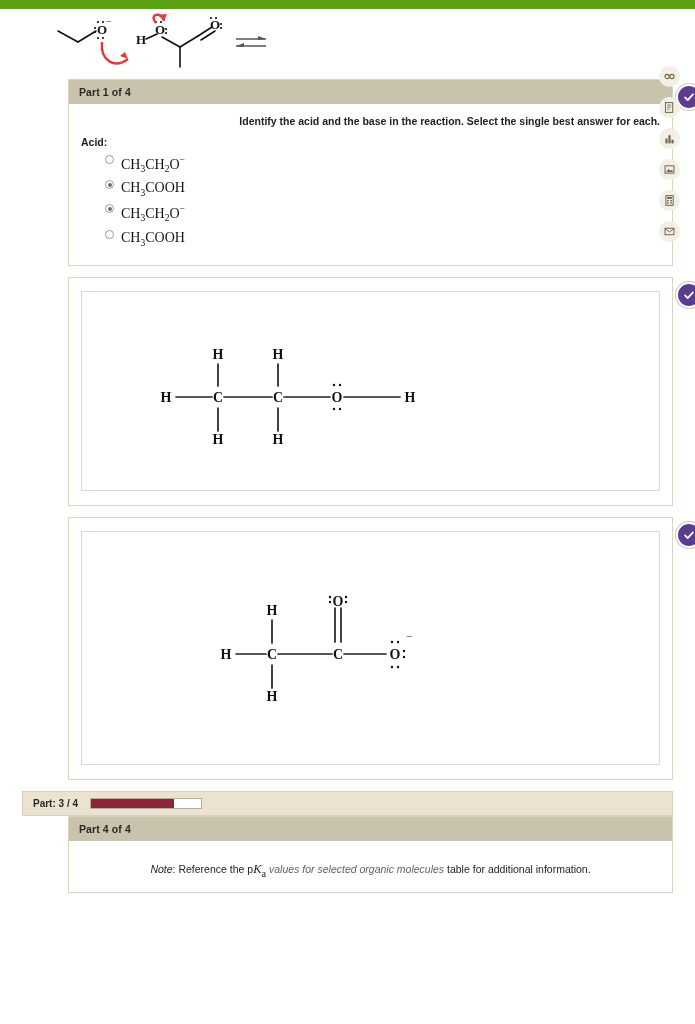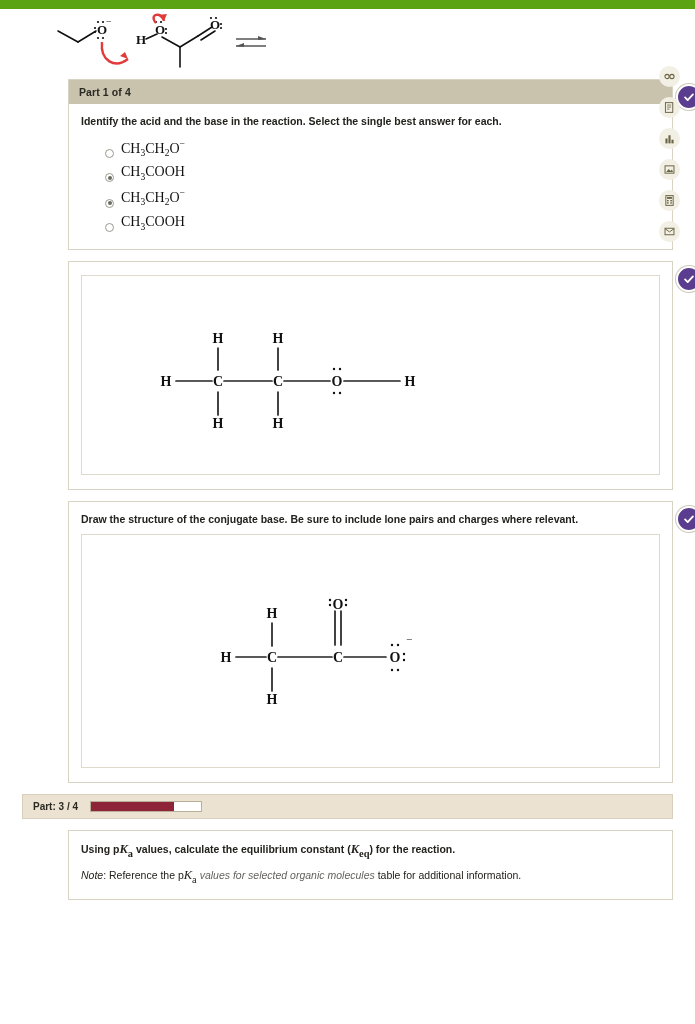--- a/index.html
+++ b/index.html
@@ -57,36 +57,36 @@
   }
   .card-head {
     background: #c9c3ae;
     padding: 6px 10px;
     font-size: 10.5px;
     font-weight: bold;
     color: #2b2a22;
     letter-spacing: .1px;
   }
   .card-body { padding: 11px 12px 14px 12px; }
-  .prompt { font-size: 10.5px; font-weight: bold; color: #23221c; margin: 0 0 9px 0; }
+  .prompt { font-size: 10.5px; font-weight: bold; color: #23221c; margin: 0 0 9px 0; text-align: right; }
   .sublabel { font-size: 10.5px; font-weight: bold; margin: 8px 0 4px 0; }
 
   .badge-check {
     position: absolute;
     right: -30px; top: 4px;
     width: 26px; height: 26px;
     border-radius: 50%;
     background: #5b3d8f;
     border: 2px solid #ffffff;
     display: flex; align-items: center; justify-content: center;
     box-shadow: 0 0 0 1px #cfcabc;
   }
 
   
-  .opt { display: flex; align-items: flex-end; gap: 7px; padding: 3px 0 3px 24px; }
+  .opt { display: flex; align-items: flex-start; gap: 7px; padding: 3px 0 3px 24px; }
   .radio {
     width: 9px; height: 9px; border-radius: 50%;
     border: 1px solid #9a9a90; background: #fff;
     flex: 0 0 auto; position: relative;
   }
   .radio.sel::after {
     content: ""; position: absolute;
     left: 1.5px; top: 1.5px; width: 4px; height: 4px;
     border-radius: 50%; background: #6b6b63;
   }
@@ -107,32 +107,31 @@
   }
   .canvas.tall { height: 234px; }
   .canvas svg { position: absolute; }
 
   
   .progress-strip {
     background: #ece2d2;
     border: 1px solid #d8d0bc;
     padding: 6px 10px;
     display: flex; align-items: flex-start; gap: 12px;
-    margin-bottom: 11px;
   }
   .progress-label { font-size: 10px; font-weight: bold; color: #2b2a22; }
   .progress-track {
     width: 112px; height: 11px;
     background: #ffffff;
     border: 1px solid #b9ae97;
   }
   .progress-fill { height: 100%; background: #8e2437; }
 
   
-  .note { font-size: 10.5px; margin: 10px 0 0 0; color: #23221c; }
+  .note { font-size: 10.5px; margin: 10px 0 0 0; color: #23221c; text-align: center; }
   .note i { font-style: italic; }
   .mathy { font-family: "Liberation Serif", serif; font-size: 12.5px; }
   .mathy i { font-style: italic; }
   .linkish {
     font-style: italic;
     color: #23221c;
     text-decoration: none;
     opacity: .72;
   }
 </style>
@@ -252,20 +251,21 @@
   <div class="card">
     <div class="card-head">Part 1 of 4</div>
     <div class="badge-check">
       <svg width="14" height="14" viewBox="0 0 16 16">
           <path d="M3.5 8.5l3 3 6-6.5" fill="none" stroke="#fff" stroke-width="2.1" stroke-linecap="round" stroke-linejoin="round"></path>
         </svg>
     </div>
     <div class="card-body">
       <p class="prompt">Identify the acid and the base in the reaction. Select the single best answer for each.</p>
 
+      <div class="sublabel">Acid:</div>
       <div class="opt">
         <span class="radio"></span>
         <span class="formula">CH<sub>3</sub>CH<sub>2</sub>O<sup>−</sup></span>
       </div>
       <div class="opt">
         <span class="radio sel"></span>
         <span class="formula">CH<sub>3</sub>COOH</span>
       </div>
 
       <div class="opt">
@@ -320,21 +320,20 @@
     </div>
   </div>
 
   <div class="card">
     <div class="badge-check">
       <svg width="14" height="14" viewBox="0 0 16 16">
           <path d="M3.5 8.5l3 3 6-6.5" fill="none" stroke="#fff" stroke-width="2.1" stroke-linecap="round" stroke-linejoin="round"></path>
         </svg>
     </div>
     <div class="card-body">
-      <p class="prompt">Draw the structure of the conjugate base. Be sure to include lone pairs and charges where relevant.</p>
       <div class="canvas tall">
         <svg width="320" height="150" viewBox="0 0 320 150" style="left:120px; top:48px;">
           <g stroke="#222" stroke-width="1.7" stroke-linecap="round">
             <path d="M34 74 L64 74"></path>
             <path d="M76 74 L130 74"></path>
             <path d="M142 74 L184 74"></path>
             <path d="M70 40 L70 63"></path>
             <path d="M70 85 L70 108"></path>
             <path d="M133 28 L133 62"></path>
             <path d="M139 28 L139 62"></path>
@@ -367,24 +366,22 @@
   </div>
 
   <div class="progress-strip">
     <span class="progress-label">Part: 3 / 4</span>
     <div class="progress-track">
       <div class="progress-fill" style="width:75%"></div>
     </div>
   </div>
 
   <div class="card">
+    <div class="card-head">Part 4 of 4</div>
     <div class="card-body">
-      <p class="prompt">
-        <span>Using p</span><span class="mathy"><i>K</i><sub>a</sub></span><span> values, calculate the equilibrium constant (</span><span class="mathy"><i>K</i><sub>eq</sub></span><span>) for the reaction.</span>
-      </p>
 
       <p class="note">
         <i>Note</i><span>: Reference the p</span><span class="mathy"><i>K</i><sub>a</sub></span>
         <a class="linkish" href="#">values for selected organic molecules</a><span> table for additional information.</span>
       </p>
 
     </div>
   </div>
 
 </div>

